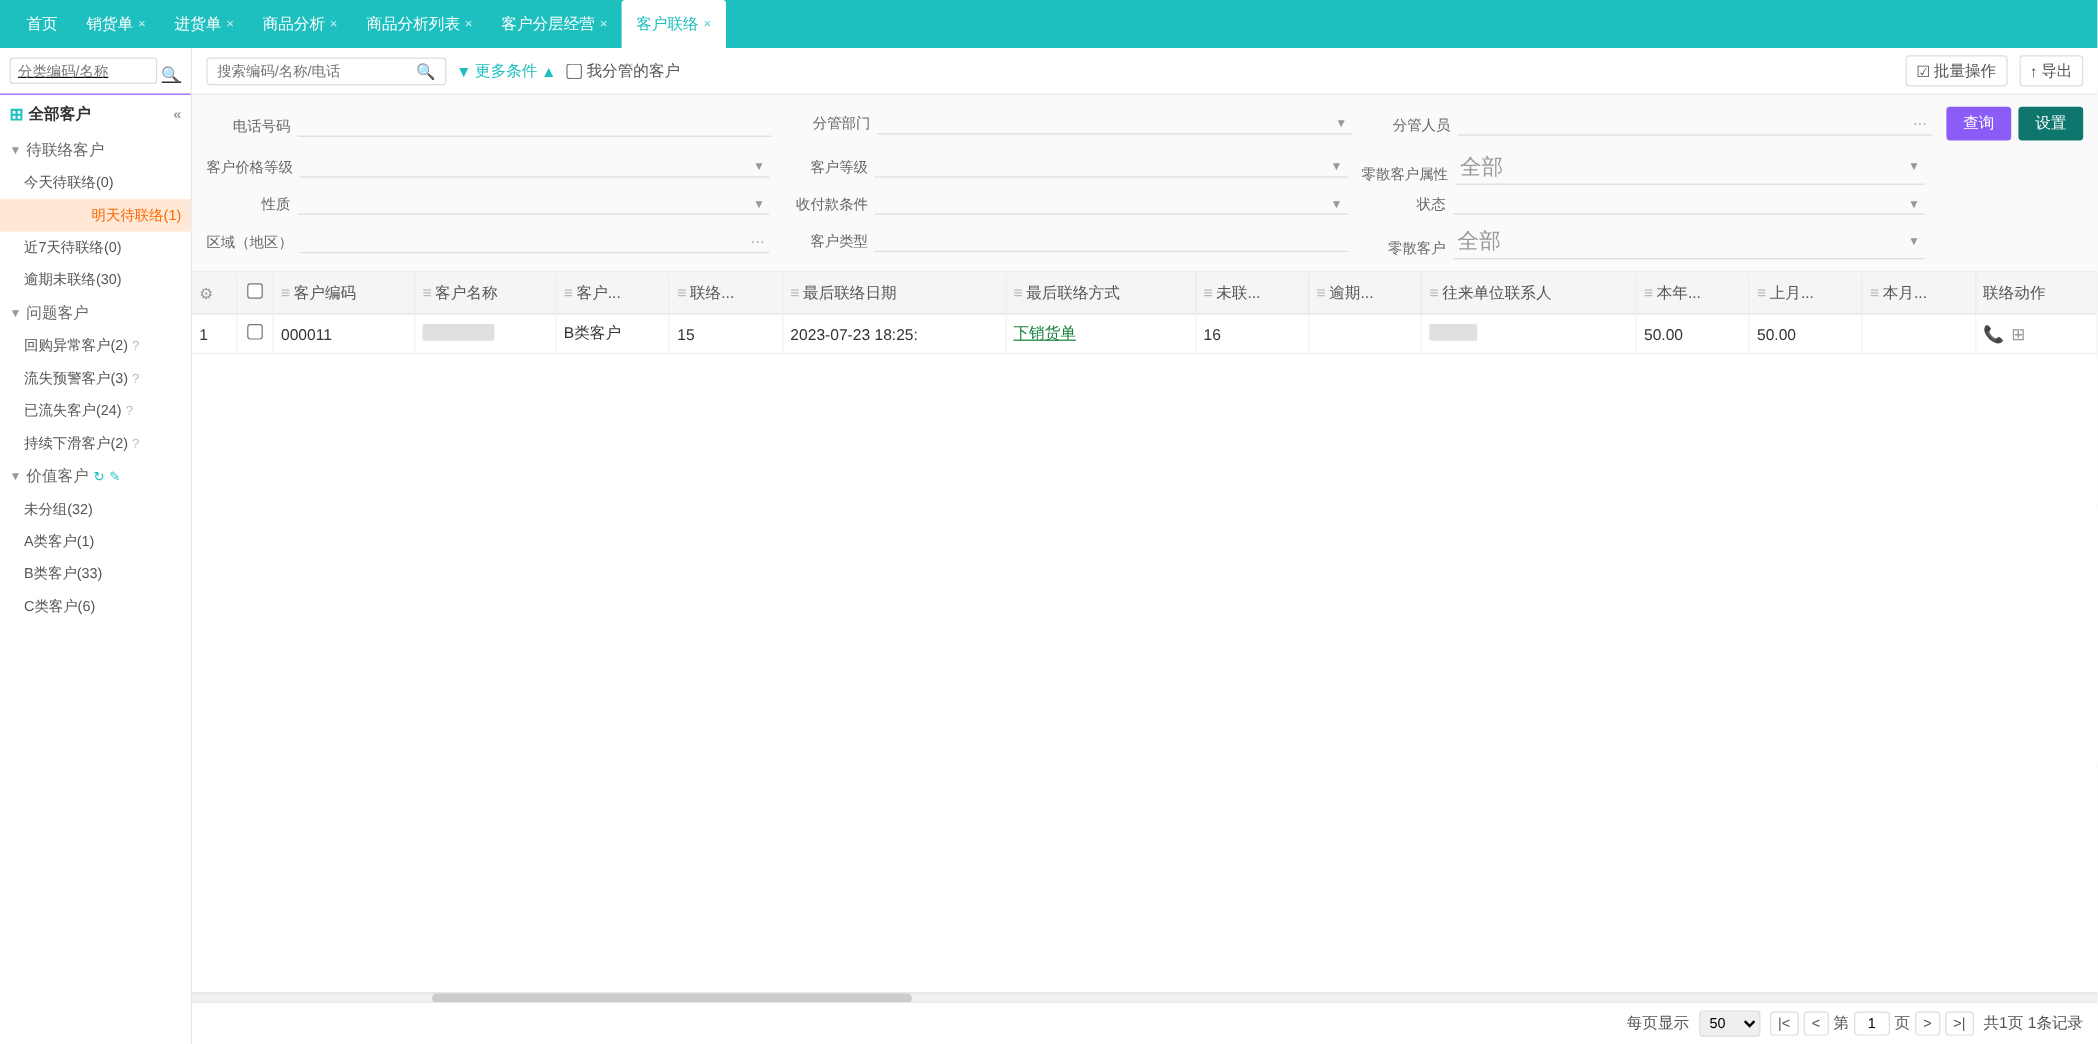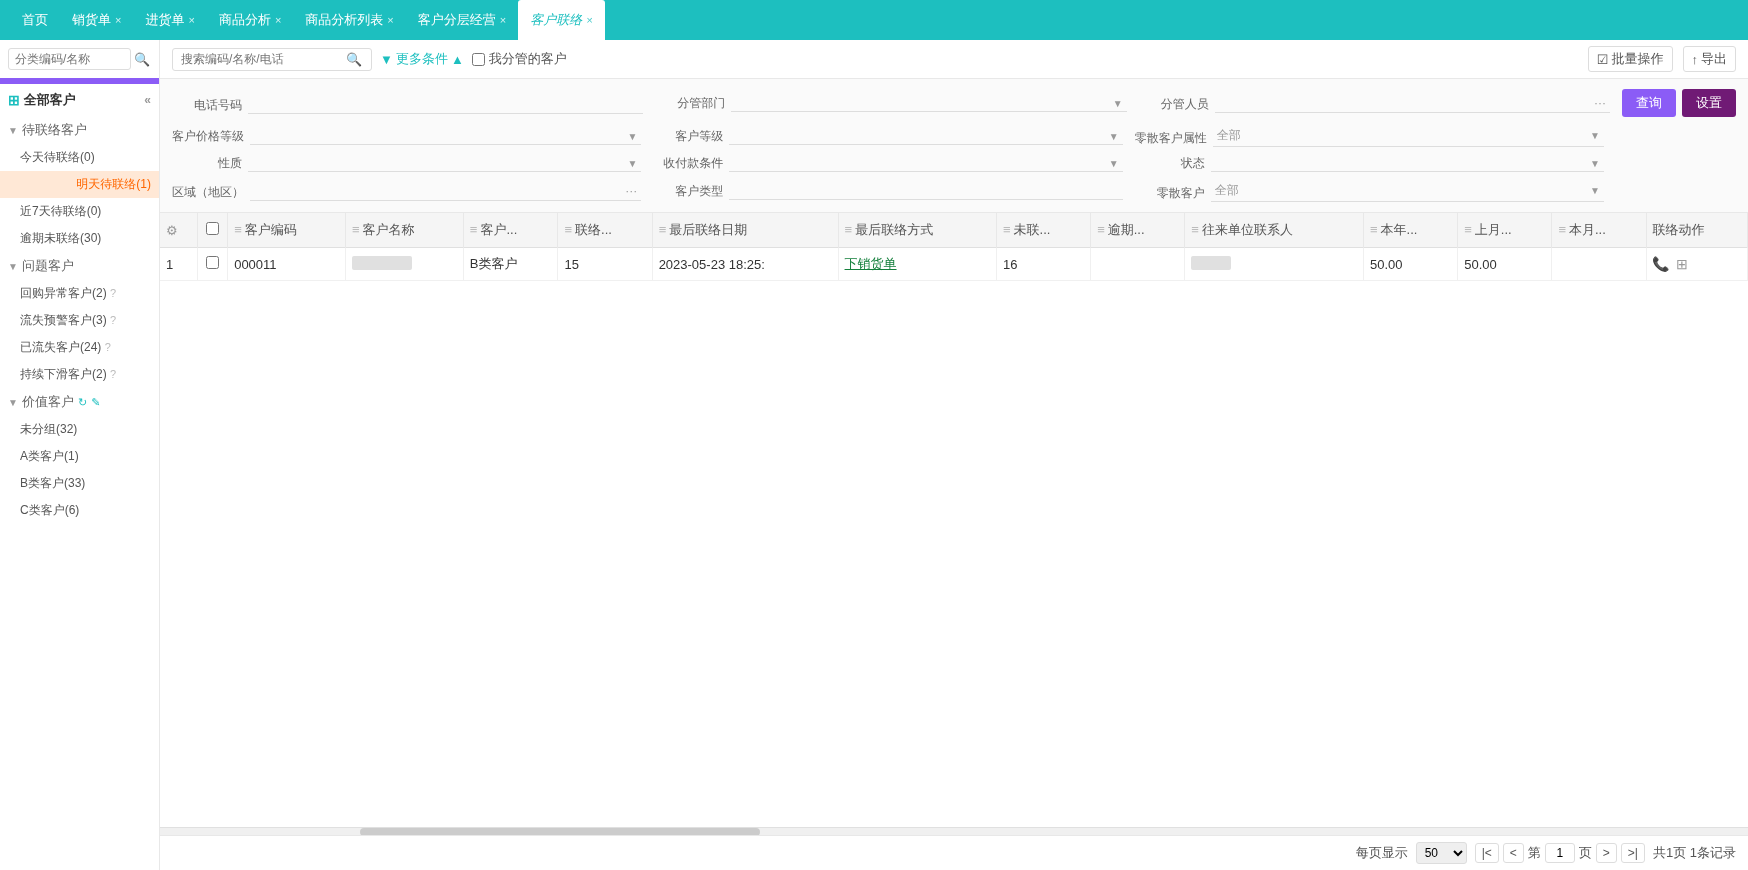--- a/index.html
+++ b/index.html
@@ -17,21 +17,21 @@
     .nav-item {
       padding: 0 12px;
       height: 40px;
       display: flex;
       align-items: center;
       cursor: pointer;
       color: white;
       white-space: nowrap;
       font-size: 13px;
     }
-    .nav-item.active { background: white; color: #1dbfbf; border-radius: 3px 3px 0 0; font-style: italic; }
+    .nav-item.active { background: white; color: #1dbfbf; border-radius: 3px 3px 0 0; }
     .nav-close {
       margin-left: 4px;
       font-size: 11px;
       opacity: 0.8;
     }
 
     
     .main-layout {
       display: flex;
       height: calc(100vh - 40px);
@@ -40,23 +40,24 @@
     
     .sidebar {
       width: 160px;
       background: white;
       border-right: 1px solid #e8e8e8;
       overflow-y: auto;
       flex-shrink: 0;
     }
     .sidebar-search {
       display: flex;
-      align-items: center;
+      align-items: flex-end;
       padding: 8px;
-      border-bottom: 6px solid #8b5cf6;
+      border-bottom: 1px solid #8b5cf6;
+      text-decoration: underline;
     }
     .sidebar-search input {
       border: 1px solid #ddd;
       border-radius: 3px;
       padding: 3px 6px;
       width: 100%;
       font-size: 12px;
       outline: none;
     }
     .sidebar-search-icon {
@@ -219,36 +220,36 @@
     .btn-query {
       background: #8b5cf6;
       color: white;
       border: none;
       border-radius: 3px;
       padding: 5px 14px;
       cursor: pointer;
       font-size: 13px;
     }
     .btn-setting {
-      background: #701a75;
+      background: #0f766e;
       color: white;
       border: none;
       border-radius: 3px;
       padding: 5px 14px;
       cursor: pointer;
       font-size: 13px;
     }
     .select-wrapper {
       flex: 1;
       display: flex;
       align-items: center;
       border-bottom: 1px solid #ddd;
       padding: 2px 4px;
     }
-    .select-text { flex: 1; font-size: 12px; color: #999; }
+    .select-text { flex: 1; font-size: 18px; color: #999; }
     .select-arrow { color: #999; font-size: 10px; }
     .select-dots { color: #999; font-size: 12px; margin-left: auto; }
 
     
     .table-container {
       flex: 1;
       overflow: auto;
       background: white;
     }
     table {
@@ -593,21 +594,21 @@
             <td>1</td>
             <td class="checkbox-cell">
               <input type="checkbox" style="">
             </td>
             <td>000011</td>
             <td>
               <span style="background:#e0e0e0;display:inline-block;width:60px;height:14px;border-radius:2px;"></span>
             </td>
             <td>B类客户</td>
             <td>15</td>
-            <td>2023-05-23 18:25:</td>
+            <td>2023-07-23 18:25:</td>
             <td>
               <span class="link-text">下销货单</span>
             </td>
             <td>16</td>
             <td></td>
             <td>
               <span style="background:#e0e0e0;display:inline-block;width:40px;height:14px;border-radius:2px;"></span>
             </td>
             <td>50.00</td>
             <td>50.00</td>

